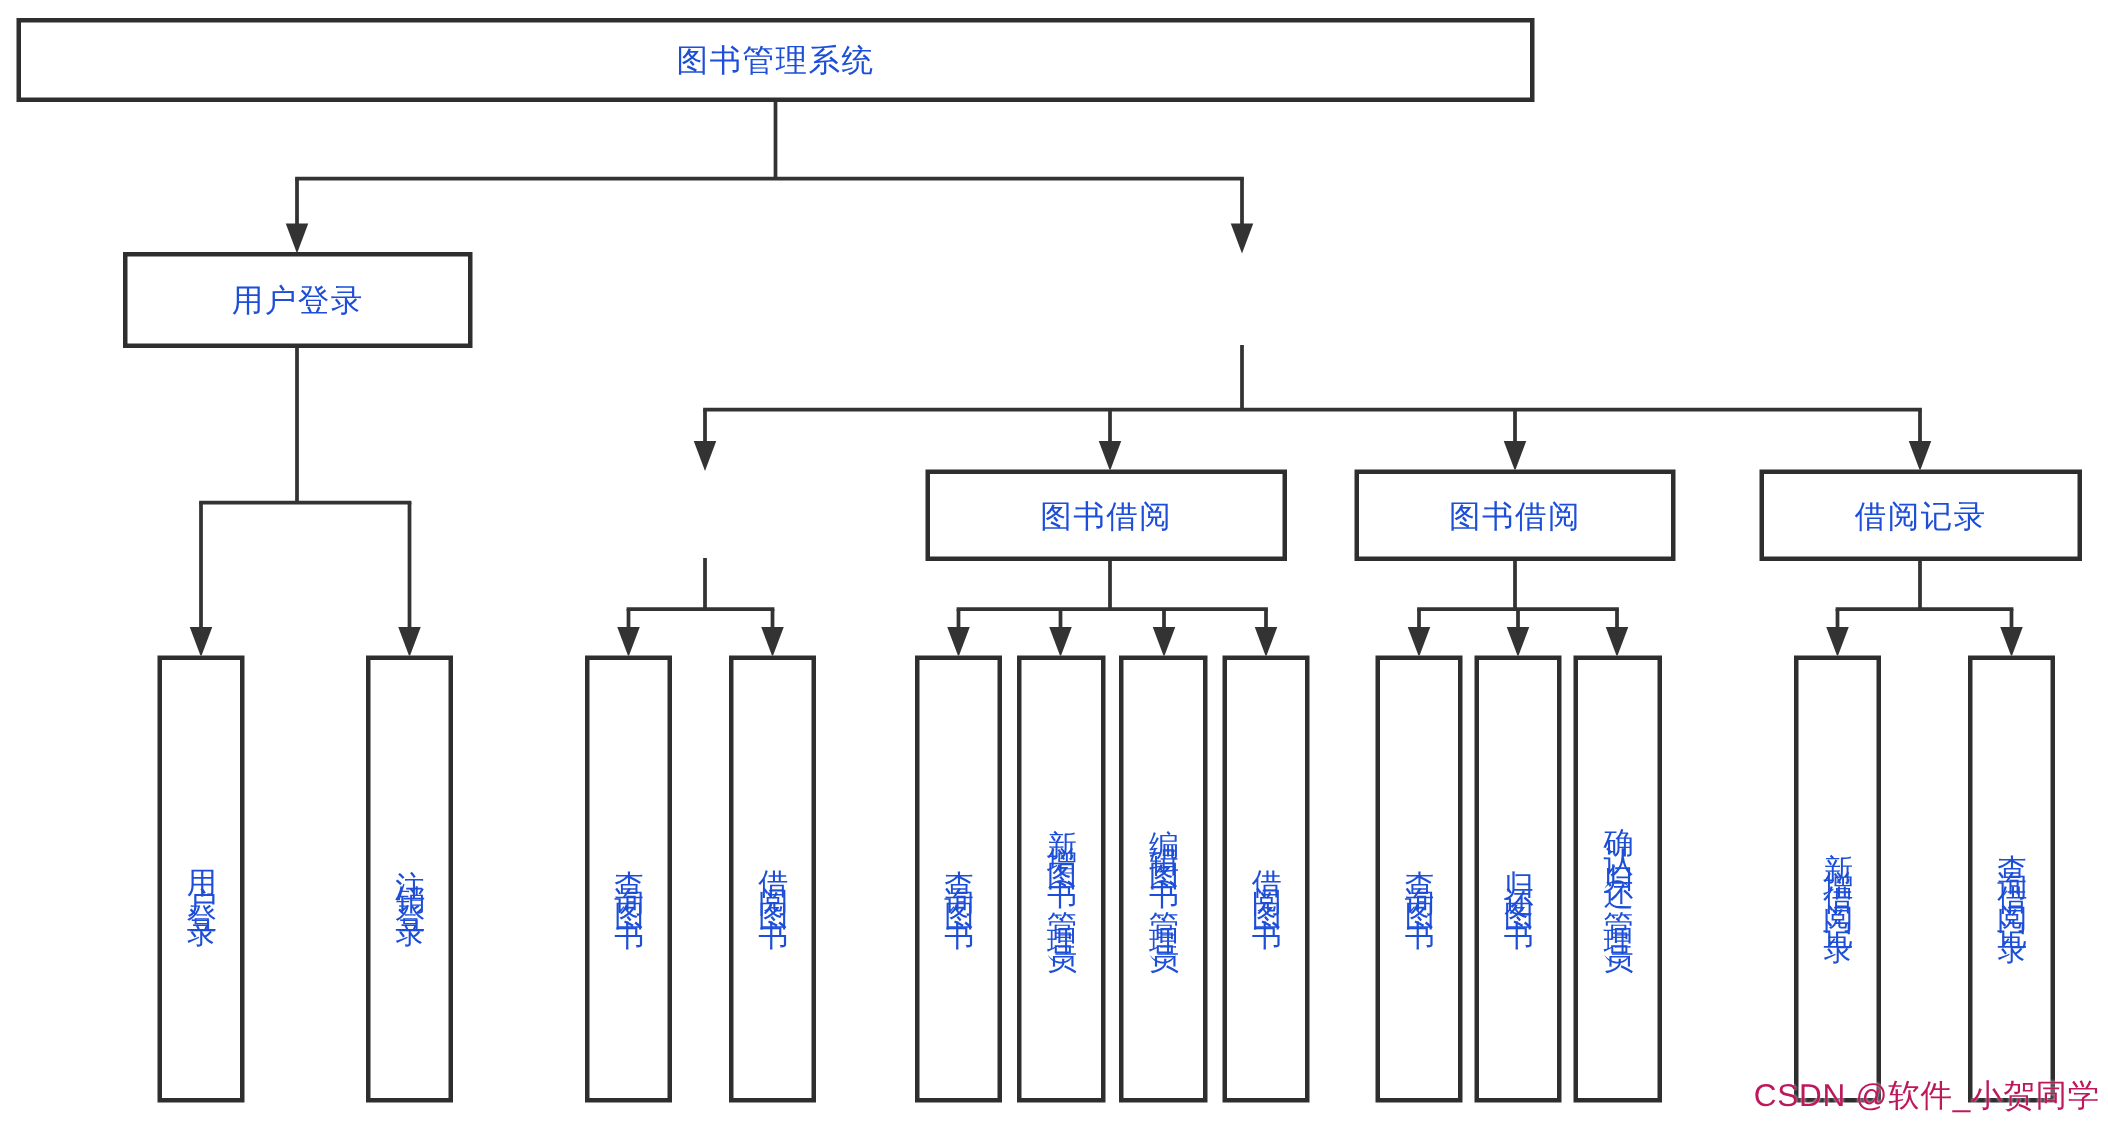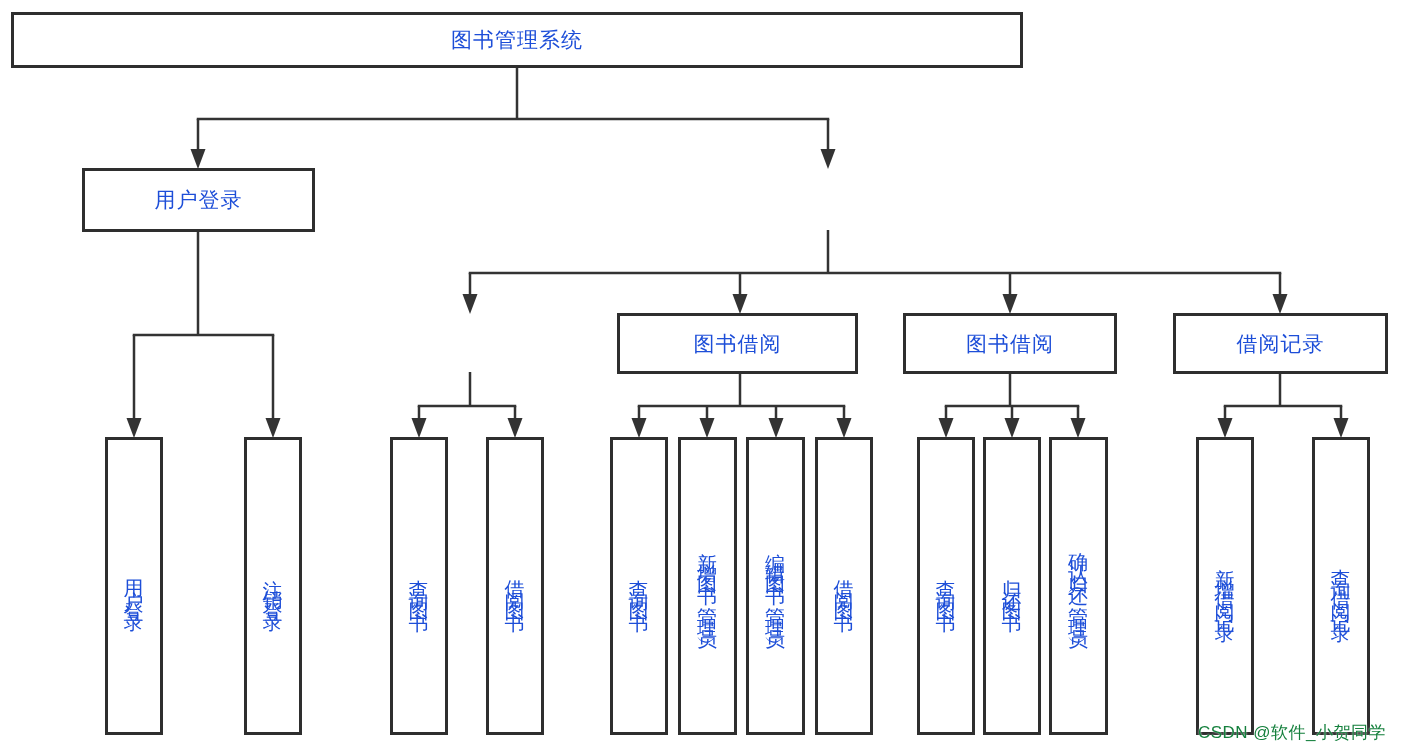--- a/index.html
+++ b/index.html
@@ -60,24 +60,24 @@
   .n-c2 { left:678px; width:59px; }
   .n-c3 { left:746px; width:59px; }
   .n-c4 { left:815px; }
   .n-d1 { left:917px; }
   .n-d2 { left:983px; }
   .n-d3 { left:1049px; width:59px; }
   .n-e1 { left:1196px; }
   .n-e2 { left:1312px; }
   .watermark {
     position: absolute;
-    right: 19px;
+    right: 5px;
     bottom: 3px;
-    font-size: 17px;
-    color: #15803d;
+    font-size: 21px;
+    color: #be185d;
     letter-spacing: 0.5px;
     text-shadow: 0 0 2px #ffffff;
     z-index: 5;
     white-space: nowrap;
   }
 </style>
 </head>
 <body>
 
 <div class="canvas">

